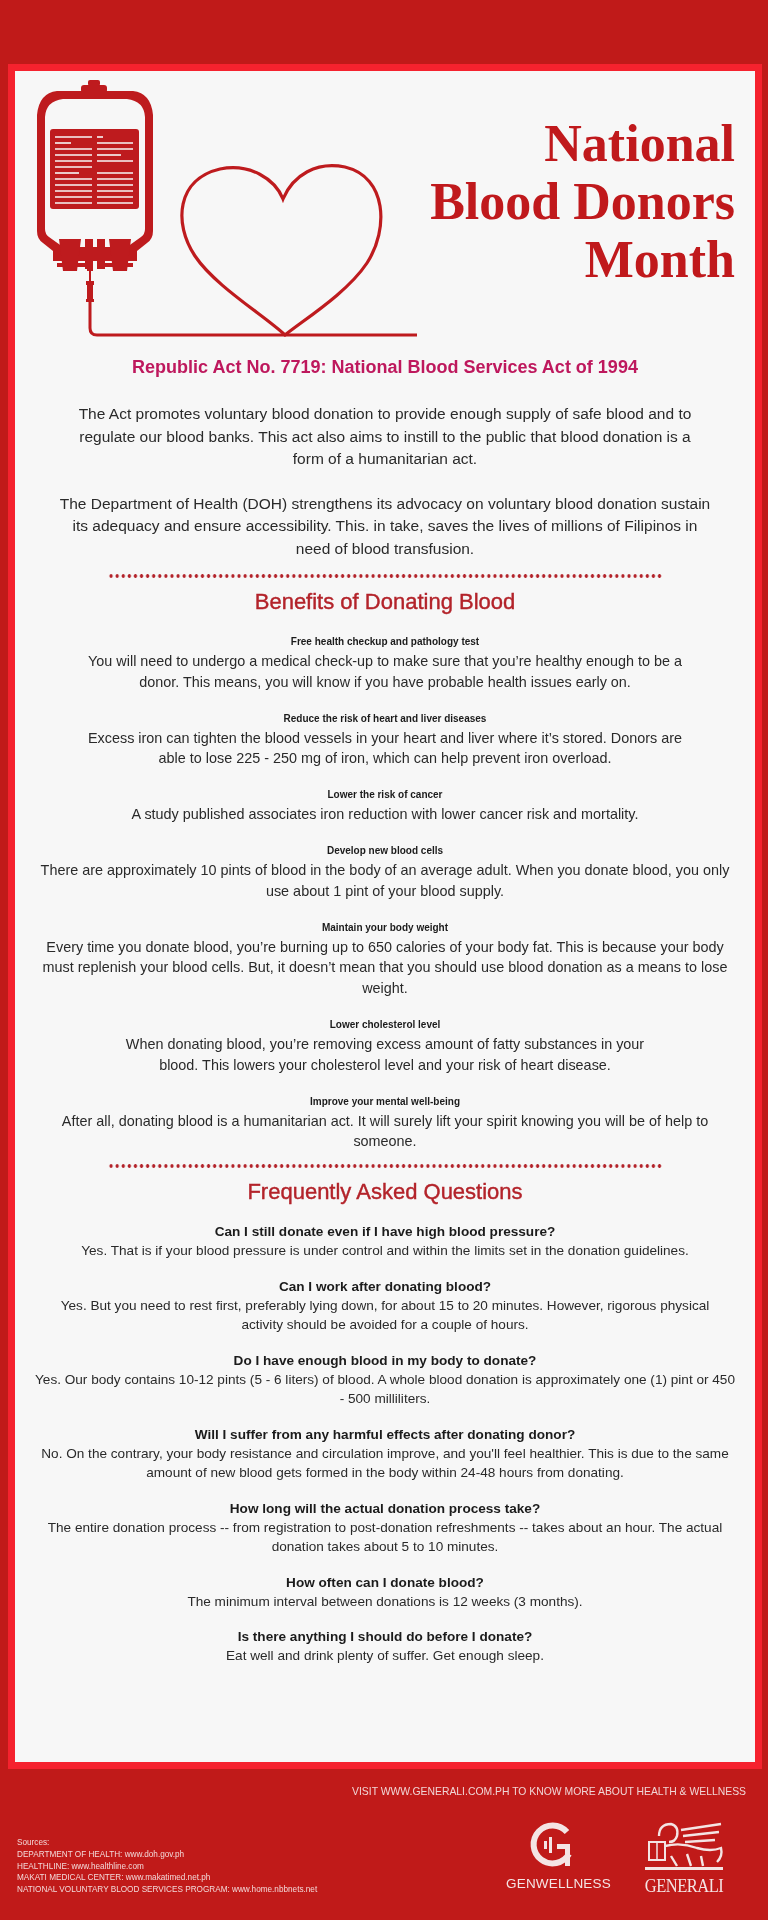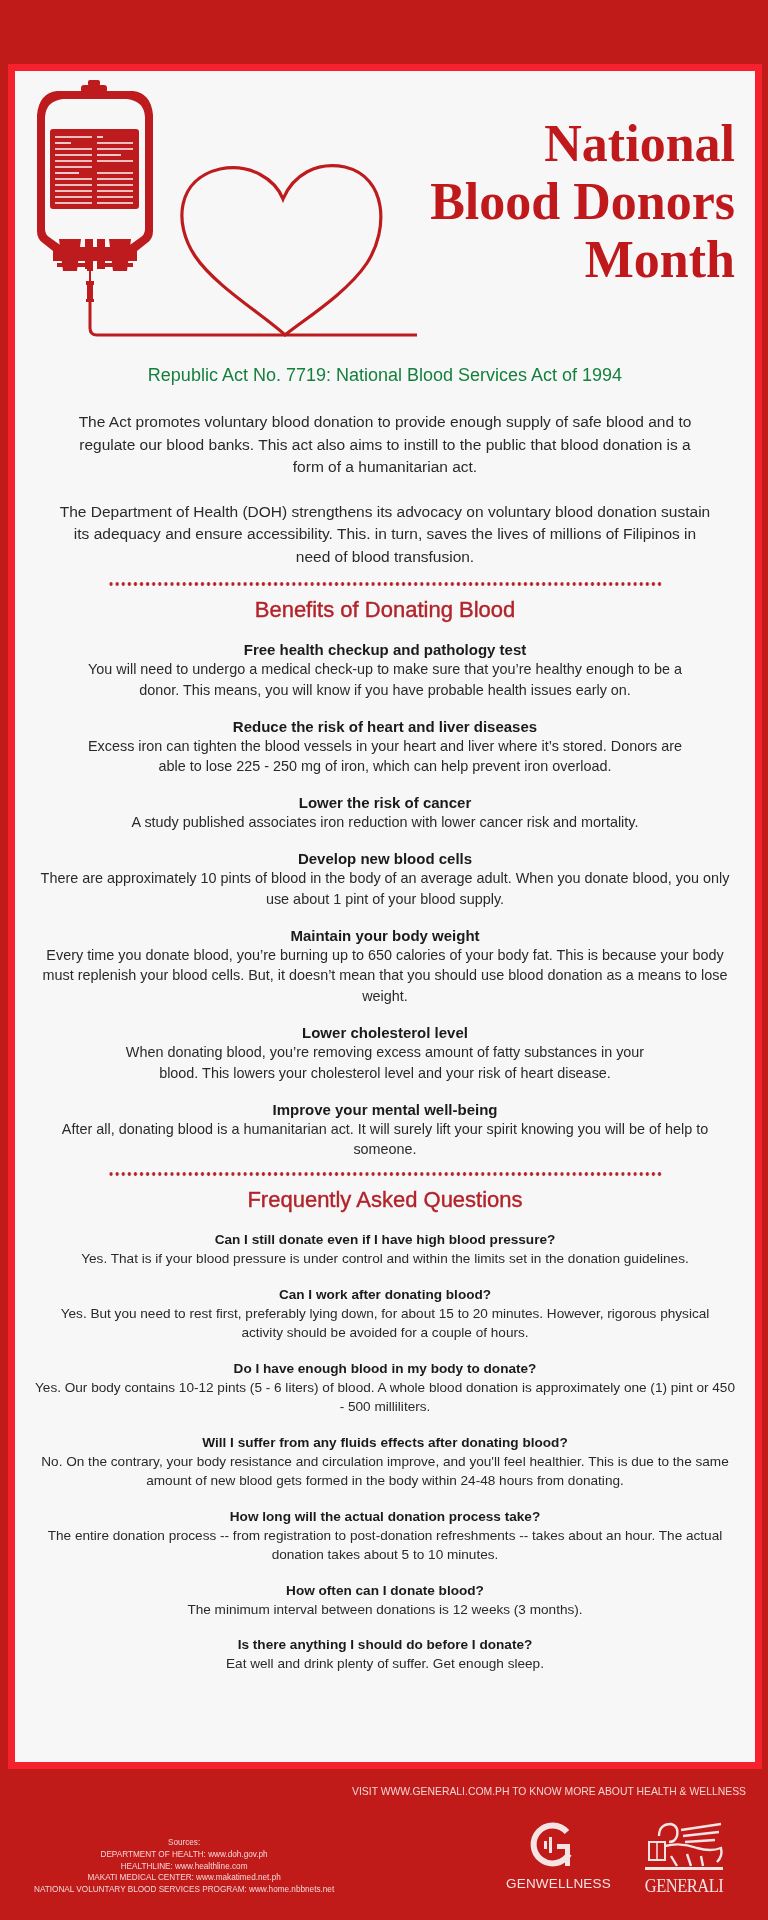--- a/index.html
+++ b/index.html
@@ -24,60 +24,60 @@
     font-family: Liberation Serif, serif;
     font-weight: bold; color: #C0191C;
     font-size: 52px; line-height: 58px; letter-spacing: 0px;
   }
   .title div { white-space: nowrap; }
   .content {
     position: absolute; left: 0; right: 0; top: 285px;
     text-align: center; color: #222;
   }
   .act-title {
-    font-weight: normal; font-size: 18px; line-height: 22px; color: #15803d;
-    margin: 8px;
+    font-weight: bold; font-size: 18px; line-height: 22px; color: #be185d;
+    margin: 0;
   }
   .para {
     font-size: 15.5px; line-height: 22.5px; color: #2a2a2a; margin: 11px;
   }
   .p1 { margin-top: 25px; padding: 0 40px; }
   .p2 { margin-top: 22px; padding: 0 30px; }
   .dots {
     margin: 14px auto 0; width: 554px; height: 4px;
     background-image: radial-gradient(circle, #B3232A 1.6px, transparent 1.9px);
     background-size: 6.1px 4px; background-repeat: repeat-x;
   }
   .section-title {
     font-size: 22px; line-height: 28px; color: #B3232A; margin: 10px 0 0;
     font-weight: normal; -webkit-text-stroke: 0.4px #B3232A;
   }
   .item { margin-top: 14px; }
   .item:first-of-type { margin-top: 16px; }
   .item h3 {
-    font-size: 15px; line-height: 19px; font-weight: bold; margin: 0; color: #1b1b1b;
+    font-size: 10px; line-height: 19px; font-weight: bold; margin: 0; color: #1b1b1b;
   }
   .item p {
     font-size: 14.4px; line-height: 20.8px; margin: 0; color: #2a2a2a;
     padding: 0 40px;
   }
   .benefits .item { margin-top: 16px; }
   .faq .item { margin-top: 16px; }
   .faq .item h3 { font-size: 13.6px; }
   .faq .item p { font-size: 13.6px; line-height: 19.5px; }
   .footer {
     position: absolute; left: 0; top: 1769px; width: 768px; height: 113px;
   }
   .visit {
     position: absolute; right: 22px; top: 17px; color: #F0D6D6;
     font-size: 10.4px; letter-spacing: 0px;
   }
   .sources {
-    position: absolute; left: 34px; top: 68px; color: #F2D8D8;
-    font-size: 8.2px; line-height: 11.8px; text-align: center;
+    position: absolute; left: 17px; top: 68px; color: #F2D8D8;
+    font-size: 8.2px; line-height: 11.8px;
   }
   .logo-gw { position: absolute; left: 506px; top: 51px; width: 92px; text-align: center; }
   .logo-gw .label { color: #F4E4E4; font-size: 13.5px; letter-spacing: 0.2px; margin-top: 2px; }
   .logo-gen { position: absolute; left: 638px; top: 51px; width: 92px; text-align: center; }
   .logo-gen .label {
     color: #F4E4E4; font-family: "Liberation Serif", serif; font-size: 16.5px;
     letter-spacing: -0.5px; margin-top: 0; transform: scaleY(1.15);
   }
 </style>
 </head>
@@ -153,21 +153,21 @@
       <div class="title">
         <div>National</div>
         <div>Blood Donors</div>
         <div>Month</div>
       </div>
     </div>
 
     <div class="content">
       <h2 class="act-title">Republic Act No. 7719: National Blood Services Act of 1994</h2>
       <p class="para p1">The Act promotes voluntary blood donation to provide enough supply of safe blood and to regulate our blood banks. This act also aims to instill to the public that blood donation is a form of a humanitarian act.</p>
-      <p class="para p2">The Department of Health (DOH) strengthens its advocacy on voluntary blood donation sustain its adequacy and ensure accessibility. This. in turn, saves the lives of millions of Filipinos in need of blood transfusion.</p>
+      <p class="para p2">The Department of Health (DOH) strengthens its advocacy on voluntary blood donation sustain its adequacy and ensure accessibility. This. in take, saves the lives of millions of Filipinos in need of blood transfusion.</p>
 
       <div class="dots"></div>
       <h2 class="section-title">Benefits of Donating Blood</h2>
 
       <div class="benefits">
         <div class="item">
           <h3>Free health checkup and pathology test</h3>
           <p style="padding:0 60px">You will need to undergo a medical check-up to make sure that you’re healthy enough to be a donor. This means, you will know if you have probable health issues early on.</p>
         </div>
         <div class="item">
@@ -206,21 +206,21 @@
         </div>
         <div class="item">
           <h3>Can I work after donating blood?</h3>
           <p style="padding:0 30px">Yes. But you need to rest first, preferably lying down, for about 15 to 20 minutes. However, rigorous physical activity should be avoided for a couple of hours.</p>
         </div>
         <div class="item">
           <h3>Do I have enough blood in my body to donate?</h3>
           <p style="padding:0 20px">Yes. Our body contains 10-12 pints (5 - 6 liters) of blood. A whole blood donation is approximately one (1) pint or 450 - 500 milliliters.</p>
         </div>
         <div class="item">
-          <h3>Will I suffer from any fluids effects after donating blood?</h3>
+          <h3>Will I suffer from any harmful effects after donating donor?</h3>
           <p style="padding:0 14px">No. On the contrary, your body resistance and circulation improve, and you'll feel healthier. This is due to the same amount of new blood gets formed in the body within 24-48 hours from donating.</p>
         </div>
         <div class="item">
           <h3>How long will the actual donation process take?</h3>
           <p style="padding:0 20px">The entire donation process -- from registration to post-donation refreshments --  takes about an hour. The actual donation takes about 5 to 10 minutes.</p>
         </div>
         <div class="item">
           <h3>How often can I donate blood?</h3>
           <p>The minimum interval between donations is 12 weeks (3 months).</p>
         </div>

